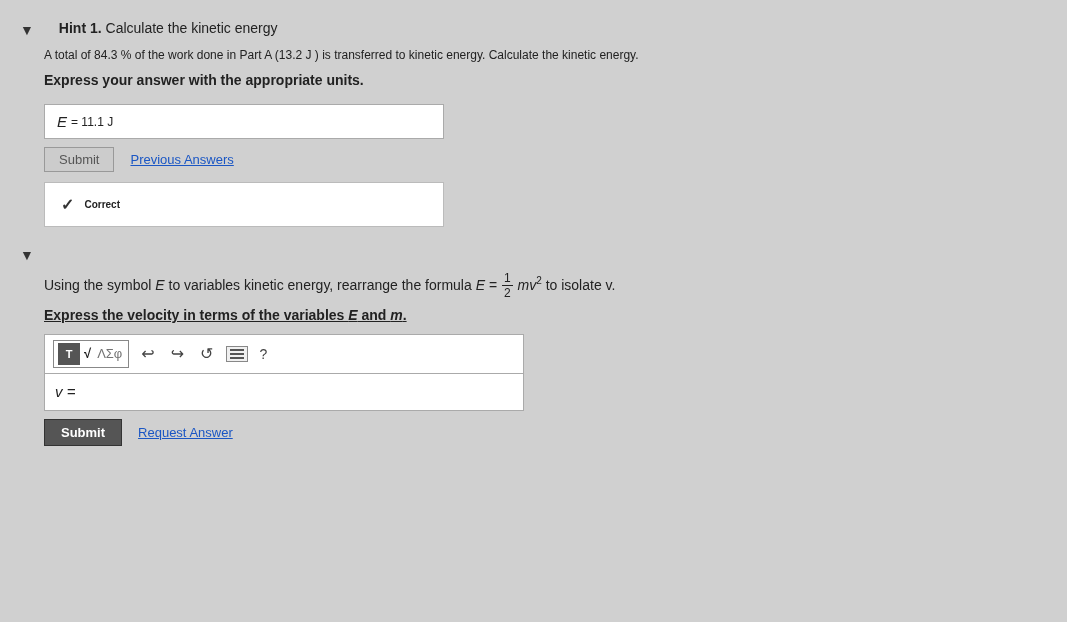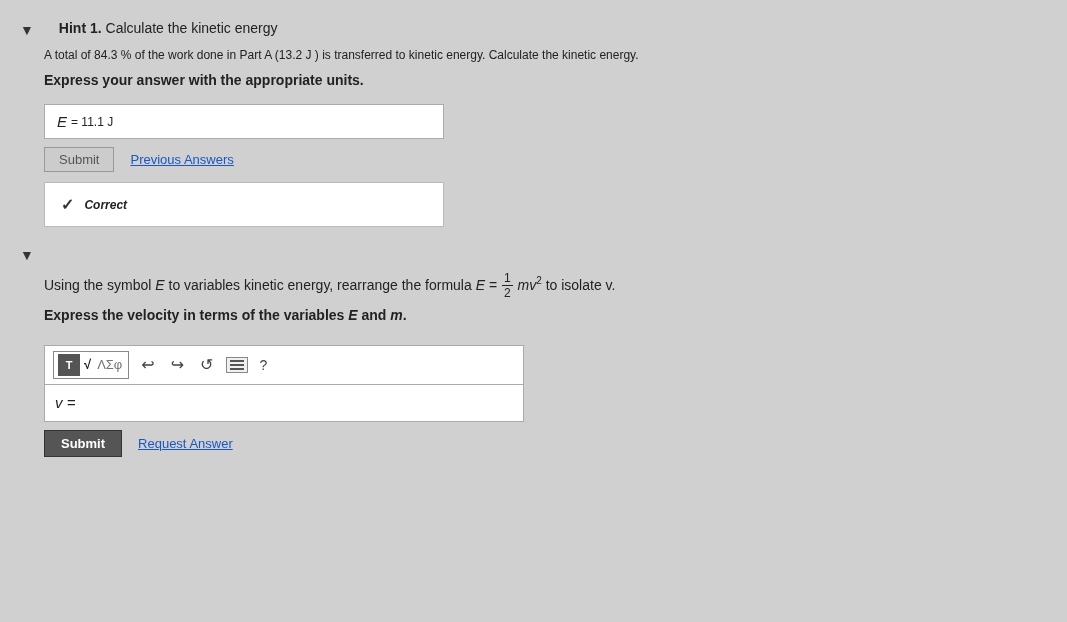--- a/index.html
+++ b/index.html
@@ -113,38 +113,38 @@
       align-items: center;
       gap: 10px;
       margin-bottom: 18px;
     }
     .checkmark {
       color: #333;
       font-size: 16px;
       font-weight: bold;
     }
     .correct-text {
-      font-size: 12px;
-      font-weight: bold;
-      color: #222;
-      font-style: italic;
+      font-size: 10px;
+      font-weight: bold;
+      color: #222;
     }
 
     
     .hint2-description {
       font-size: 14px;
       color: #222;
       margin-bottom: 6px;
       line-height: 1.6;
     }
     .hint2-instruction {
       font-size: 14px;
       font-weight: bold;
       color: #222;
-      margin-bottom: 22px;
+      margin-bottom: 11px;
+      text-decoration: underline;
     }
     .formula-toolbar {
       display: flex;
       align-items: center;
       gap: 8px;
       background: #fff;
       border: 1px solid #aaa;
       border-bottom: none;
       padding: 5px 8px;
       width: 480px;

